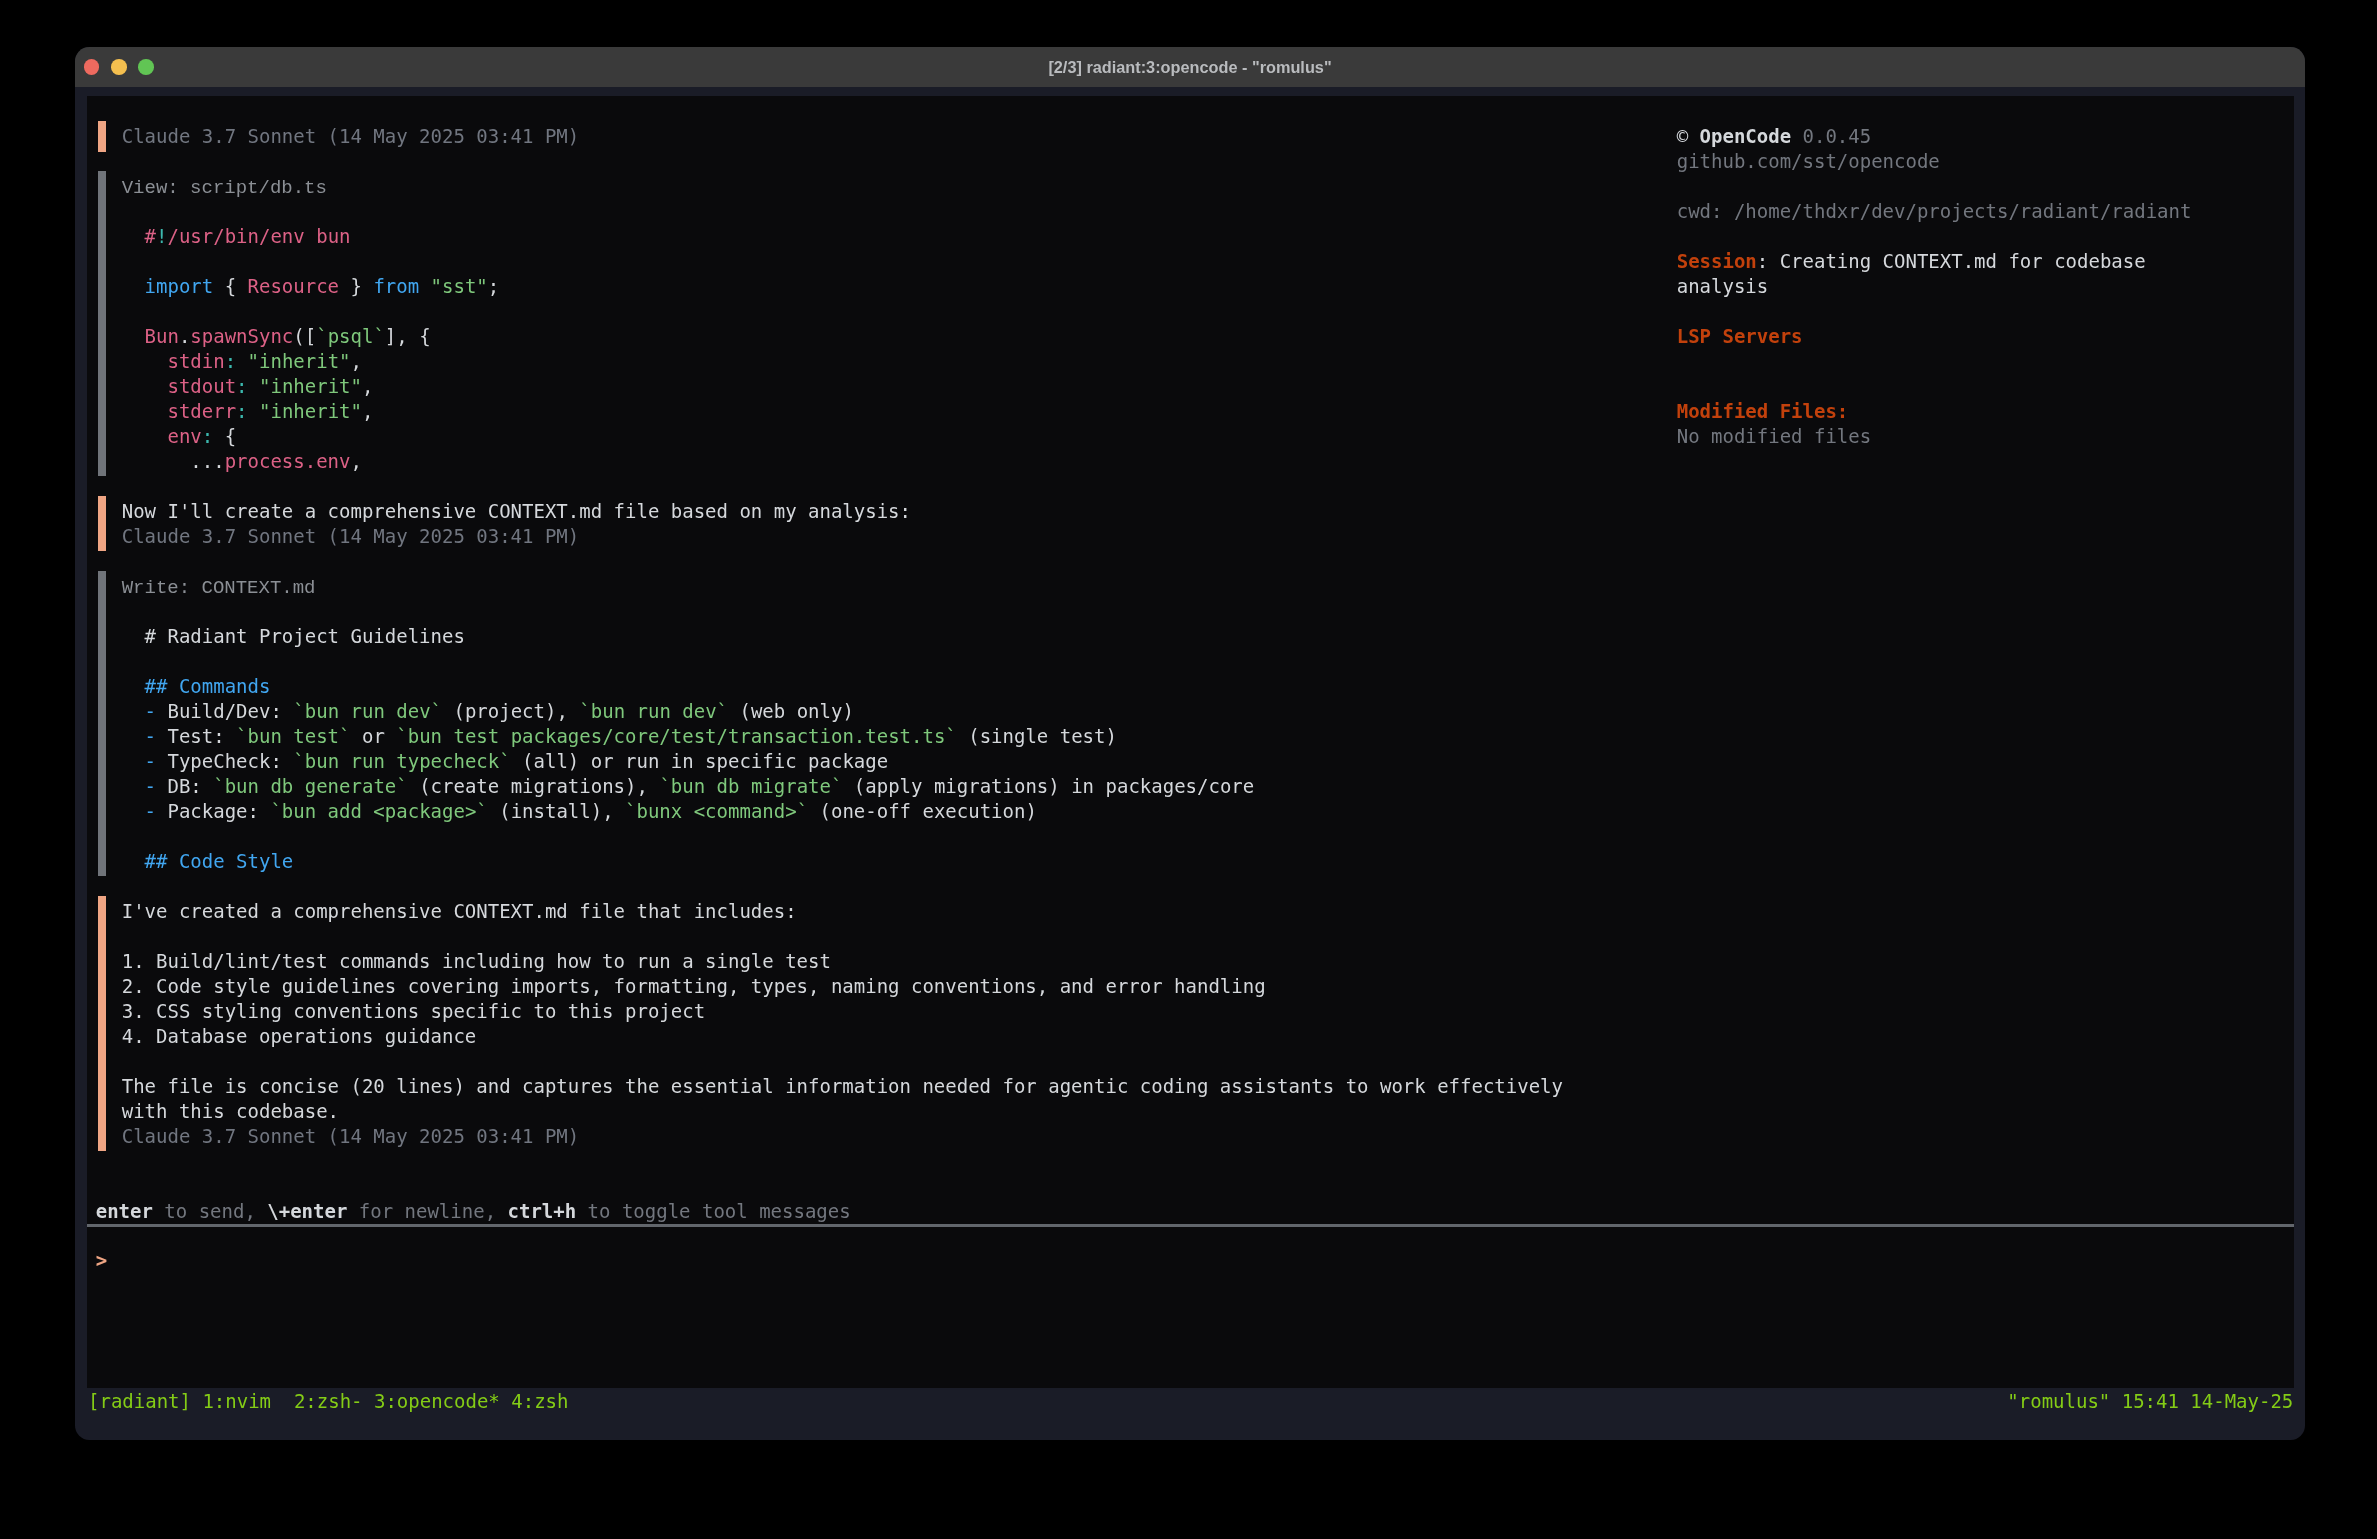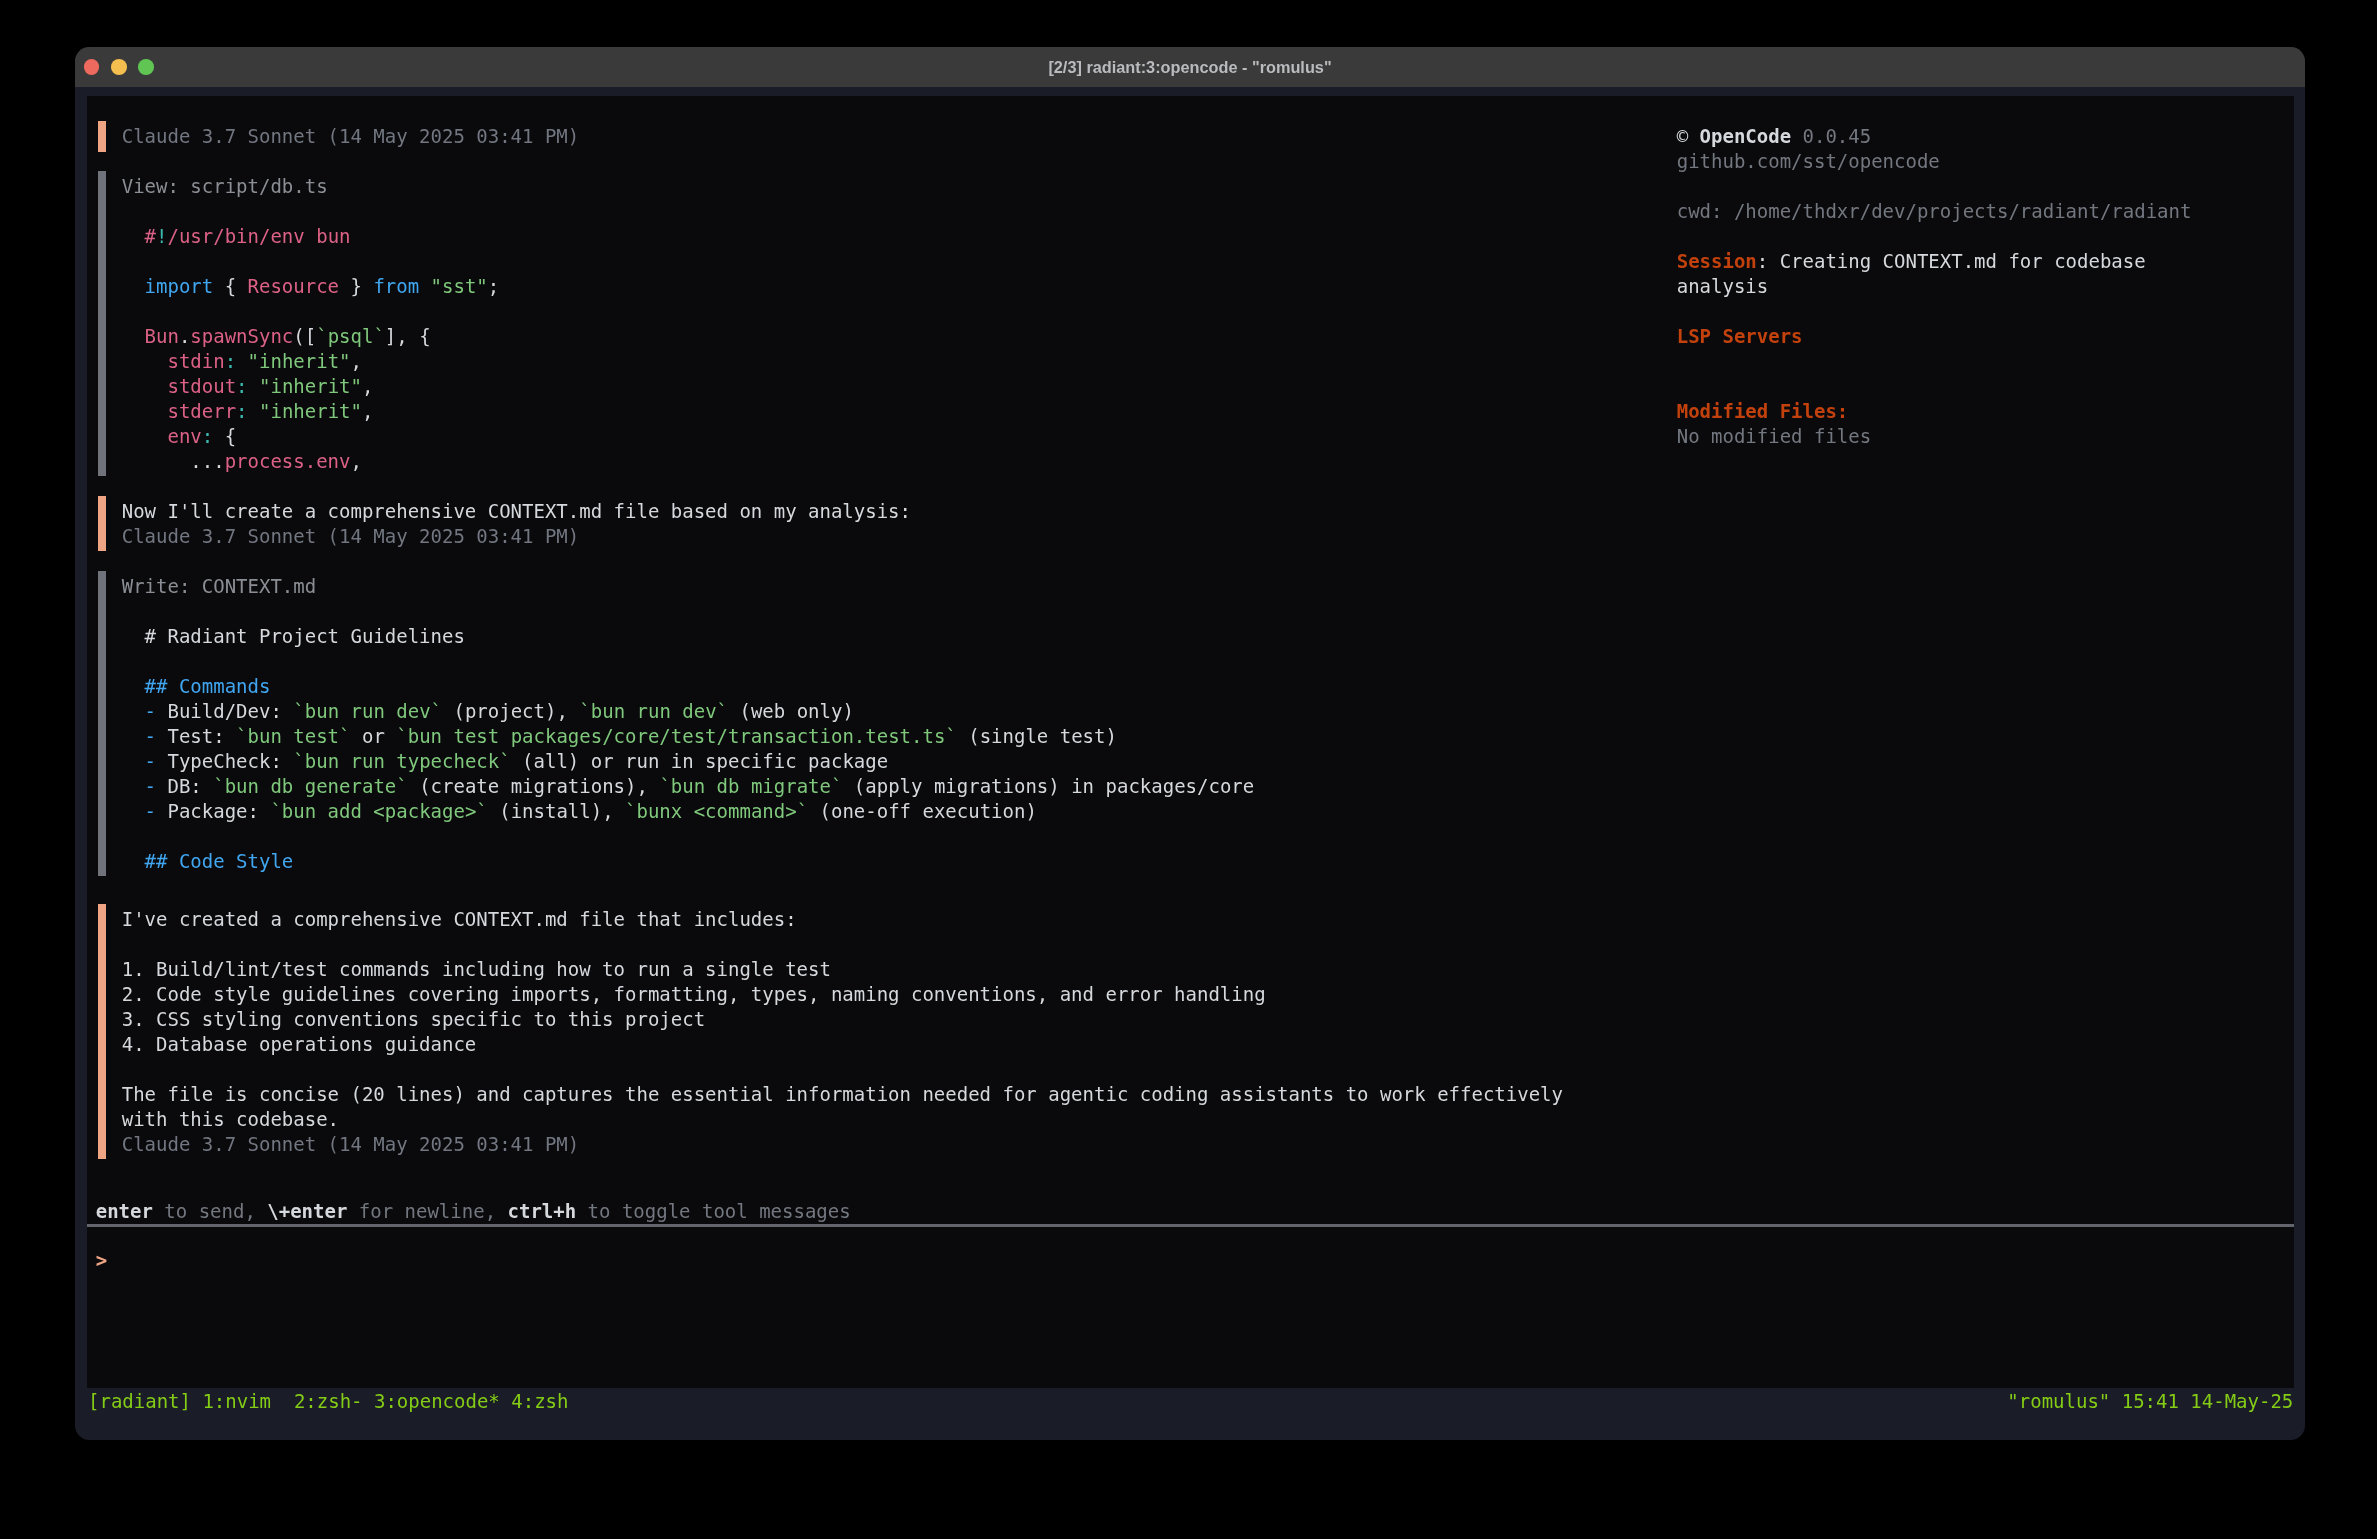--- a/index.html
+++ b/index.html
@@ -23,21 +23,21 @@
   .line{height:25px;white-space:pre;}
   .block{position:absolute;left:11px;}
   .bar{position:absolute;left:0;top:0;bottom:0;width:8.5px;}
   .bar.orange{background:#efa584;}
   .bar.grey{background:#70747a;}
   .block .lines{margin-left:24px;padding:2.6px 0;}
 
   #sidebar{position:absolute;left:1590px;top:28px;width:617px;}
   #sidebar .line{position:absolute;left:0;text-align:center;}
 
-  .c-fg{color:#d5d8dc;}   .c-ts{color:#717680;}   .c-tool{color:#8b8f95;}
+  .c-fg{color:#d5d8dc;}   .c-ts{color:#717680;}   .c-tool{color:#8b8f95;font-family:Liberation Mono, monospace;}
   .c-grey{color:#73777f;} .c-pink{color:#dc6186;} .c-blue{color:#41a6f0;}
   .c-green{color:#7fc87c;}.c-teal{color:#3cb8ae;} .c-orange{color:#c2410c;}
   .c-dorange{color:#e8a166;} .c-dteal{color:#3fbcb4;}
   .bold{font-weight:bold;}
 
   #help-line{position:absolute;left:9px;top:1103px;}
   #input-divider{position:absolute;left:0;right:0;top:1128px;height:2.6px;background:#62666c;}
   #prompt-line{position:absolute;left:9px;top:1152px;color:#efa584;font-weight:bold;}
 
   #status-row{position:absolute;left:0;right:0;top:1264px;height:26px;}
@@ -106,21 +106,21 @@
               <div class="line"><span class="c-blue">  ## Commands</span></div>
               <div class="line"><span class="c-fg">  </span><span class="c-blue">-</span><span class="c-fg"> Build/Dev: </span><span class="c-green">`bun run dev`</span><span class="c-fg"> (project), </span><span class="c-green">`bun run dev`</span><span class="c-fg"> (web only)</span></div>
               <div class="line"><span class="c-fg">  </span><span class="c-blue">-</span><span class="c-fg"> Test: </span><span class="c-green">`bun test`</span><span class="c-fg"> or </span><span class="c-green">`bun test packages/core/test/transaction.test.ts`</span><span class="c-fg"> (single test)</span></div>
               <div class="line"><span class="c-fg">  </span><span class="c-blue">-</span><span class="c-fg"> TypeCheck: </span><span class="c-green">`bun run typecheck`</span><span class="c-fg"> (all) or run in specific package</span></div>
               <div class="line"><span class="c-fg">  </span><span class="c-blue">-</span><span class="c-fg"> DB: </span><span class="c-green">`bun db generate`</span><span class="c-fg"> (create migrations), </span><span class="c-green">`bun db migrate`</span><span class="c-fg"> (apply migrations) in packages/core</span></div>
               <div class="line"><span class="c-fg">  </span><span class="c-blue">-</span><span class="c-fg"> Package: </span><span class="c-green">`bun add &lt;package&gt;`</span><span class="c-fg"> (install), </span><span class="c-green">`bunx &lt;command&gt;`</span><span class="c-fg"> (one-off execution)</span></div>
               <div class="line"></div>
               <div class="line"><span class="c-blue">  ## Code Style</span></div>
             </div>
           </div>
-          <div class="block" style="top: 800px; margin-top: 8px;">
+          <div class="block" style="top: 800px;">
             <div class="bar orange"></div>
             <div class="lines">
               <div class="line"><span class="c-fg">I've created a comprehensive CONTEXT.md file that includes:</span></div>
               <div class="line"></div>
               <div class="line"><span class="c-fg">1. Build/lint/test commands including how to run a single test</span></div>
               <div class="line"><span class="c-fg">2. Code style guidelines covering imports, formatting, types, naming conventions, and error handling</span></div>
               <div class="line"><span class="c-fg">3. CSS styling conventions specific to this project</span></div>
               <div class="line"><span class="c-fg">4. Database operations guidance</span></div>
               <div class="line"></div>
               <div class="line"><span class="c-fg">The file is concise (20 lines) and captures the essential information needed for agentic coding assistants to work effectively</span></div>

